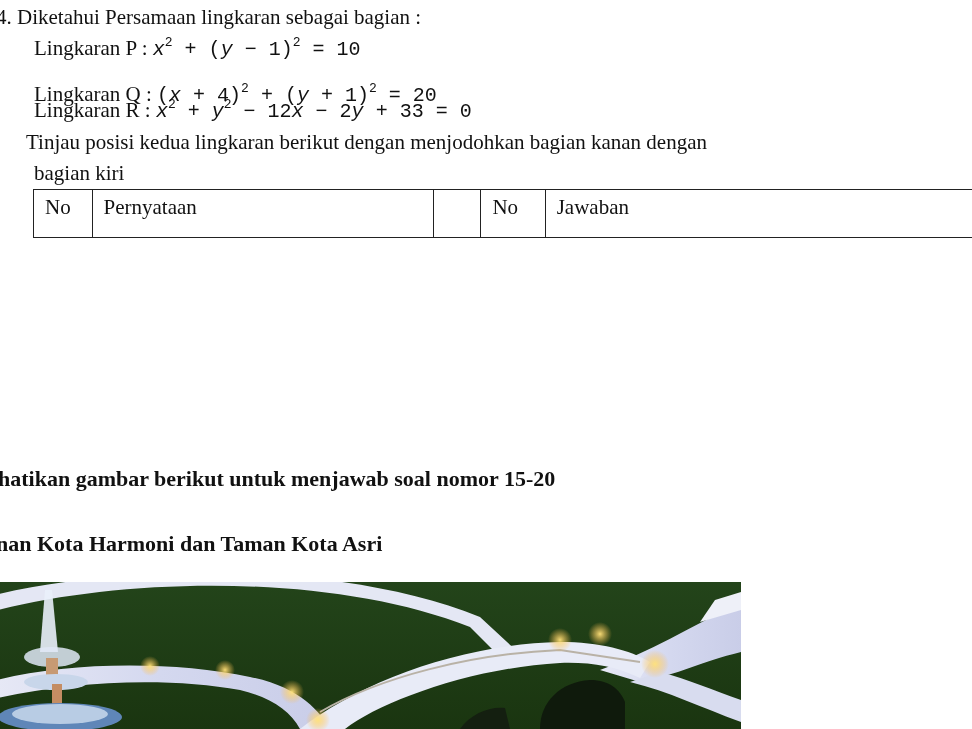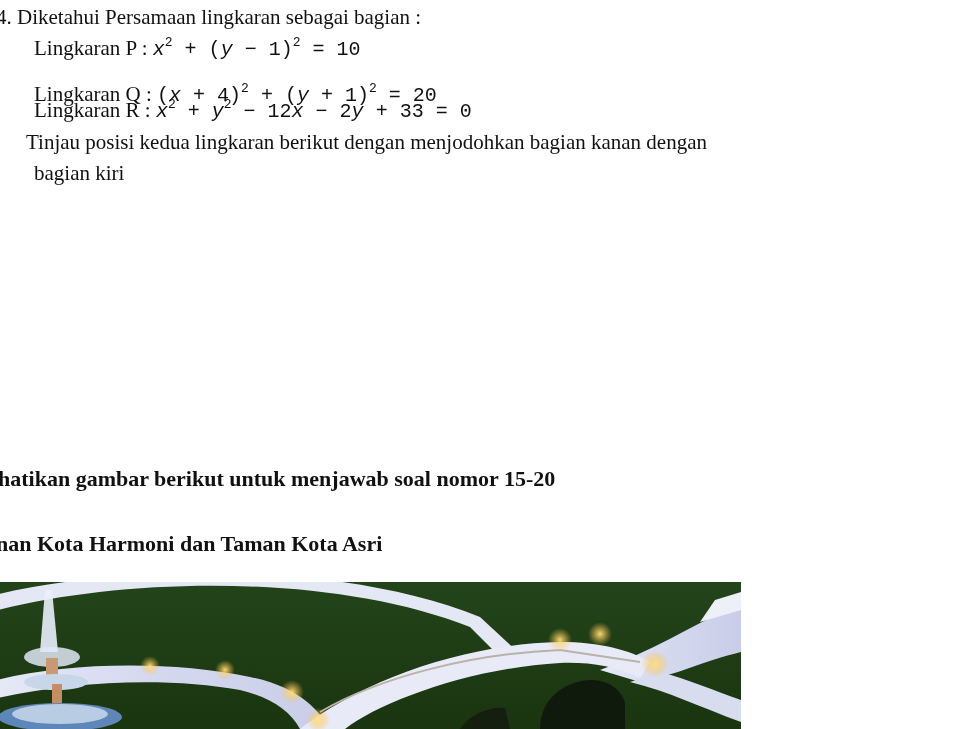--- a/index.html
+++ b/index.html
@@ -40,20 +40,27 @@
 </div>
 <div class="line" style="left:34px; top:97px;">
   <span>Lingkaran R : </span><span class="math"><i>x</i><sup>2</sup> + <i>y</i><sup>2</sup> − 12<i>x</i> − 2<i>y</i> + 33 = 0</span>
 </div>
 
 <div class="line" style="left:26px; top:129px;">Tinjau posisi kedua lingkaran berikut dengan menjodohkan bagian kanan dengan</div>
 <div class="line" style="left:34px; top:160px;">bagian kiri</div>
 
 <table class="match">
   <tbody>
+      <tr class="head">
+    <td class="c-no">No</td>
+    <td class="c-stmt">Pernyataan</td>
+    <td class="c-gap"></td>
+    <td class="c-no2">No</td>
+    <td class="c-ans">Jawaban</td>
+  </tr>
 </tbody>
   </table>
 
 <div class="line bold" style="left:-2px; top:466px;">hatikan gambar berikut untuk menjawab soal nomor 15-20</div>
 <div class="line bold" style="left:-4px; top:531px;">nan Kota Harmoni dan Taman Kota Asri</div>
 
 <div class="photo">
   <svg width="741" height="147" viewBox="0 0 741 147">
     <defs>
       <linearGradient id="g1" x1="0" y1="0" x2="0" y2="1">

